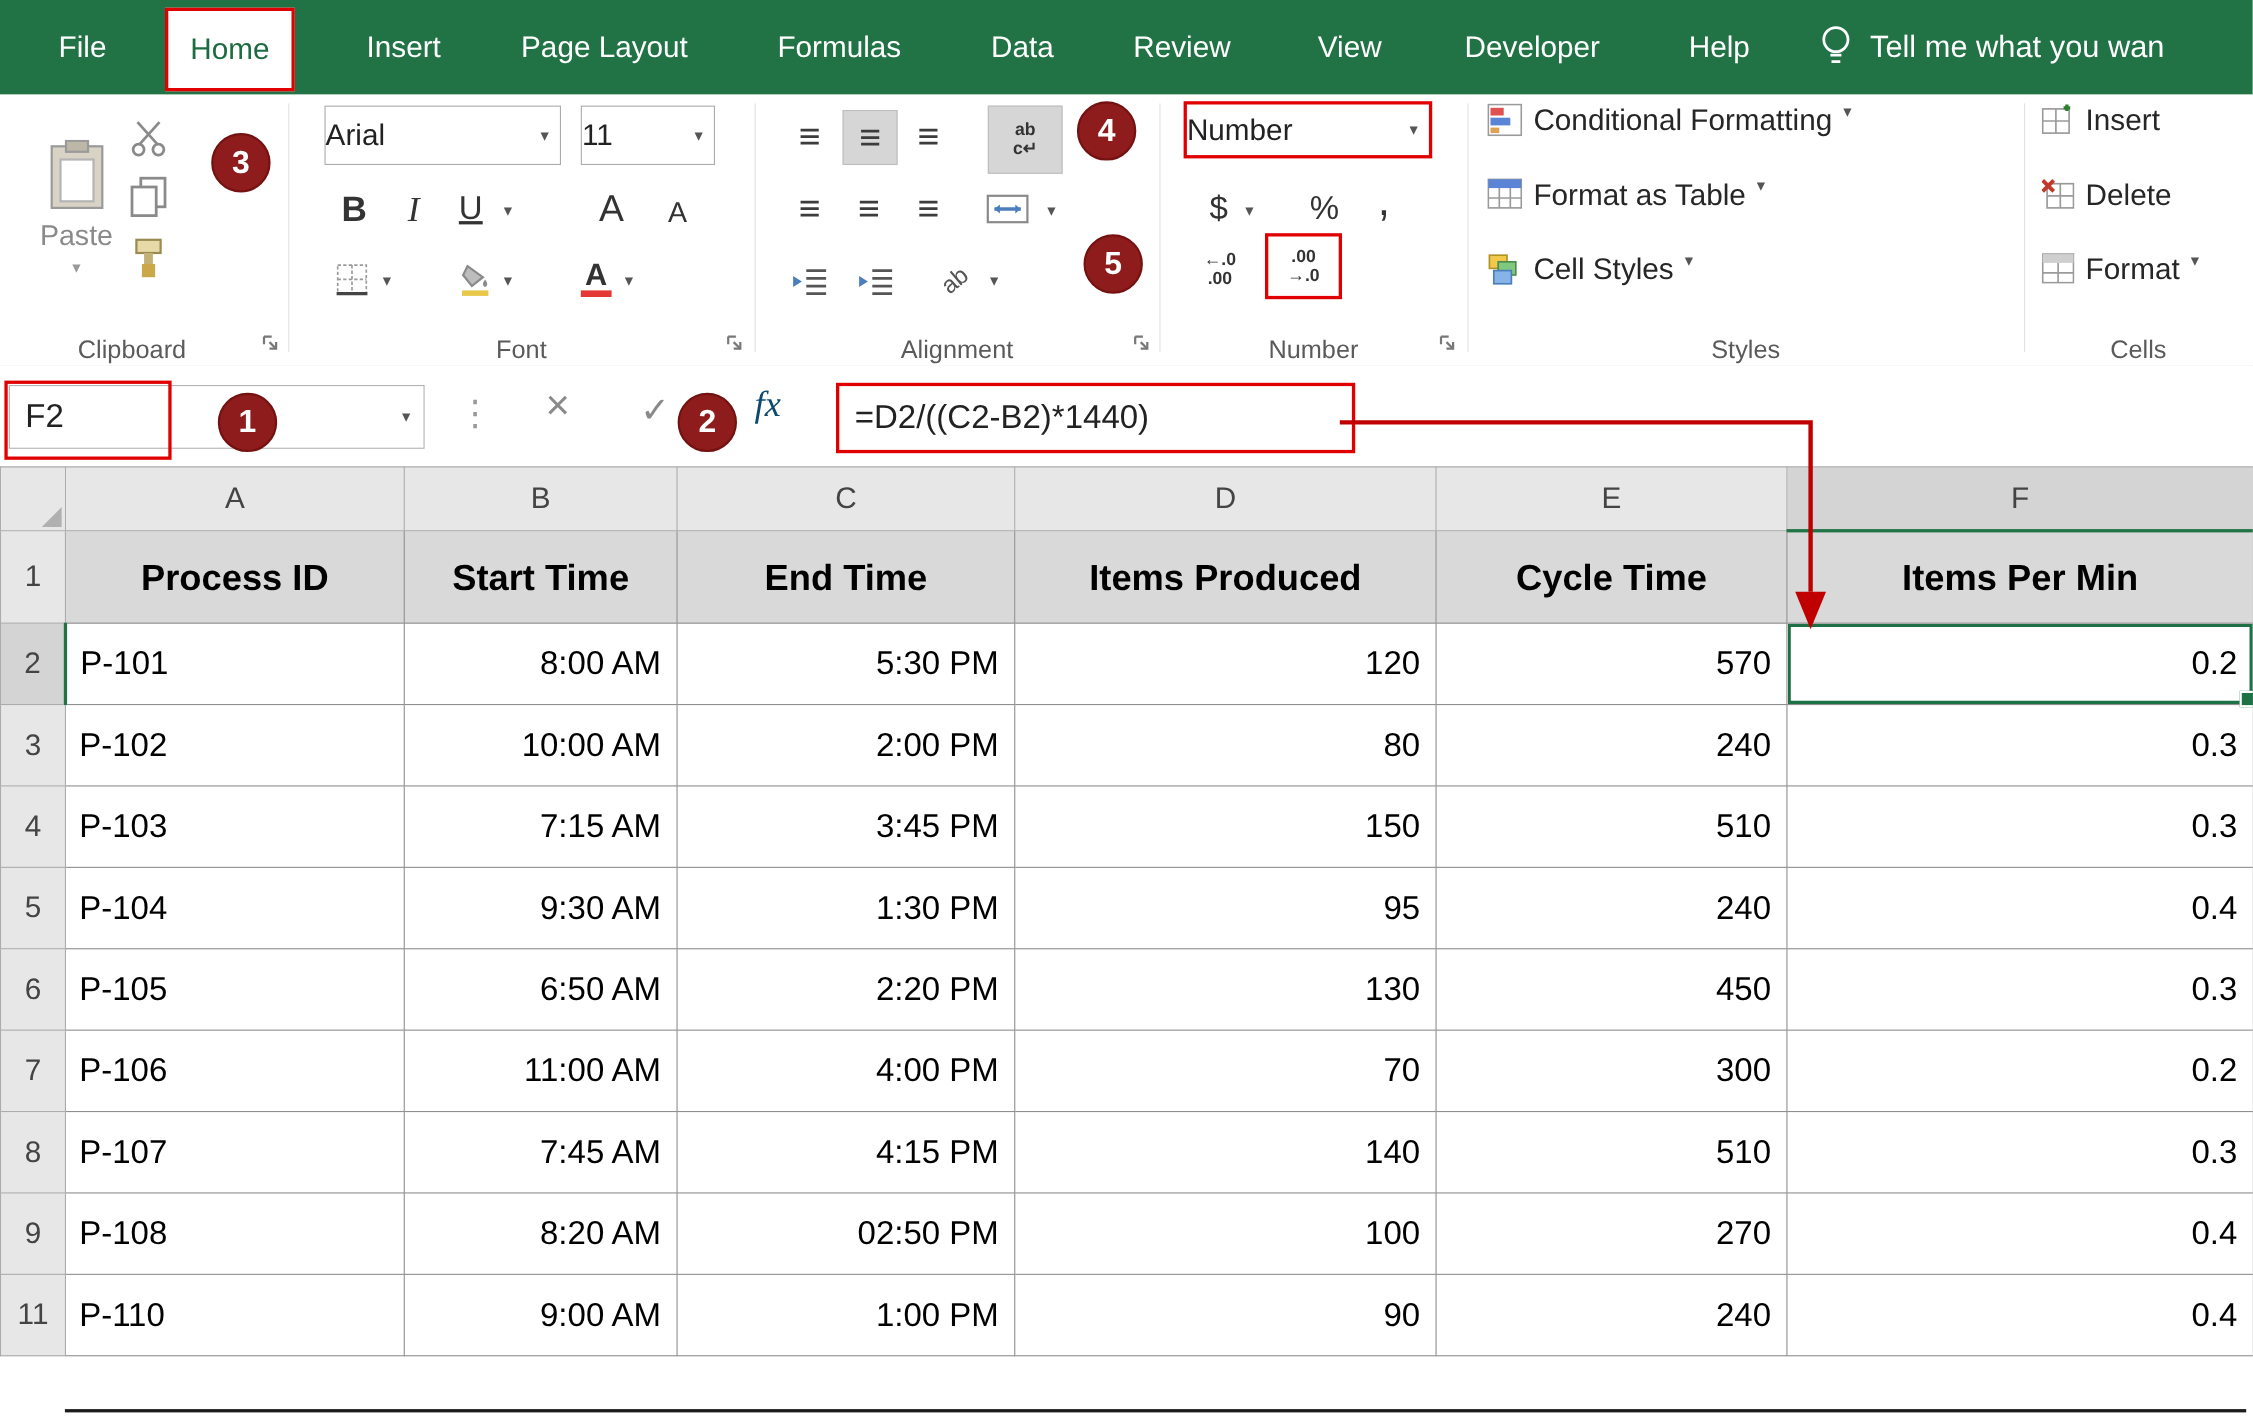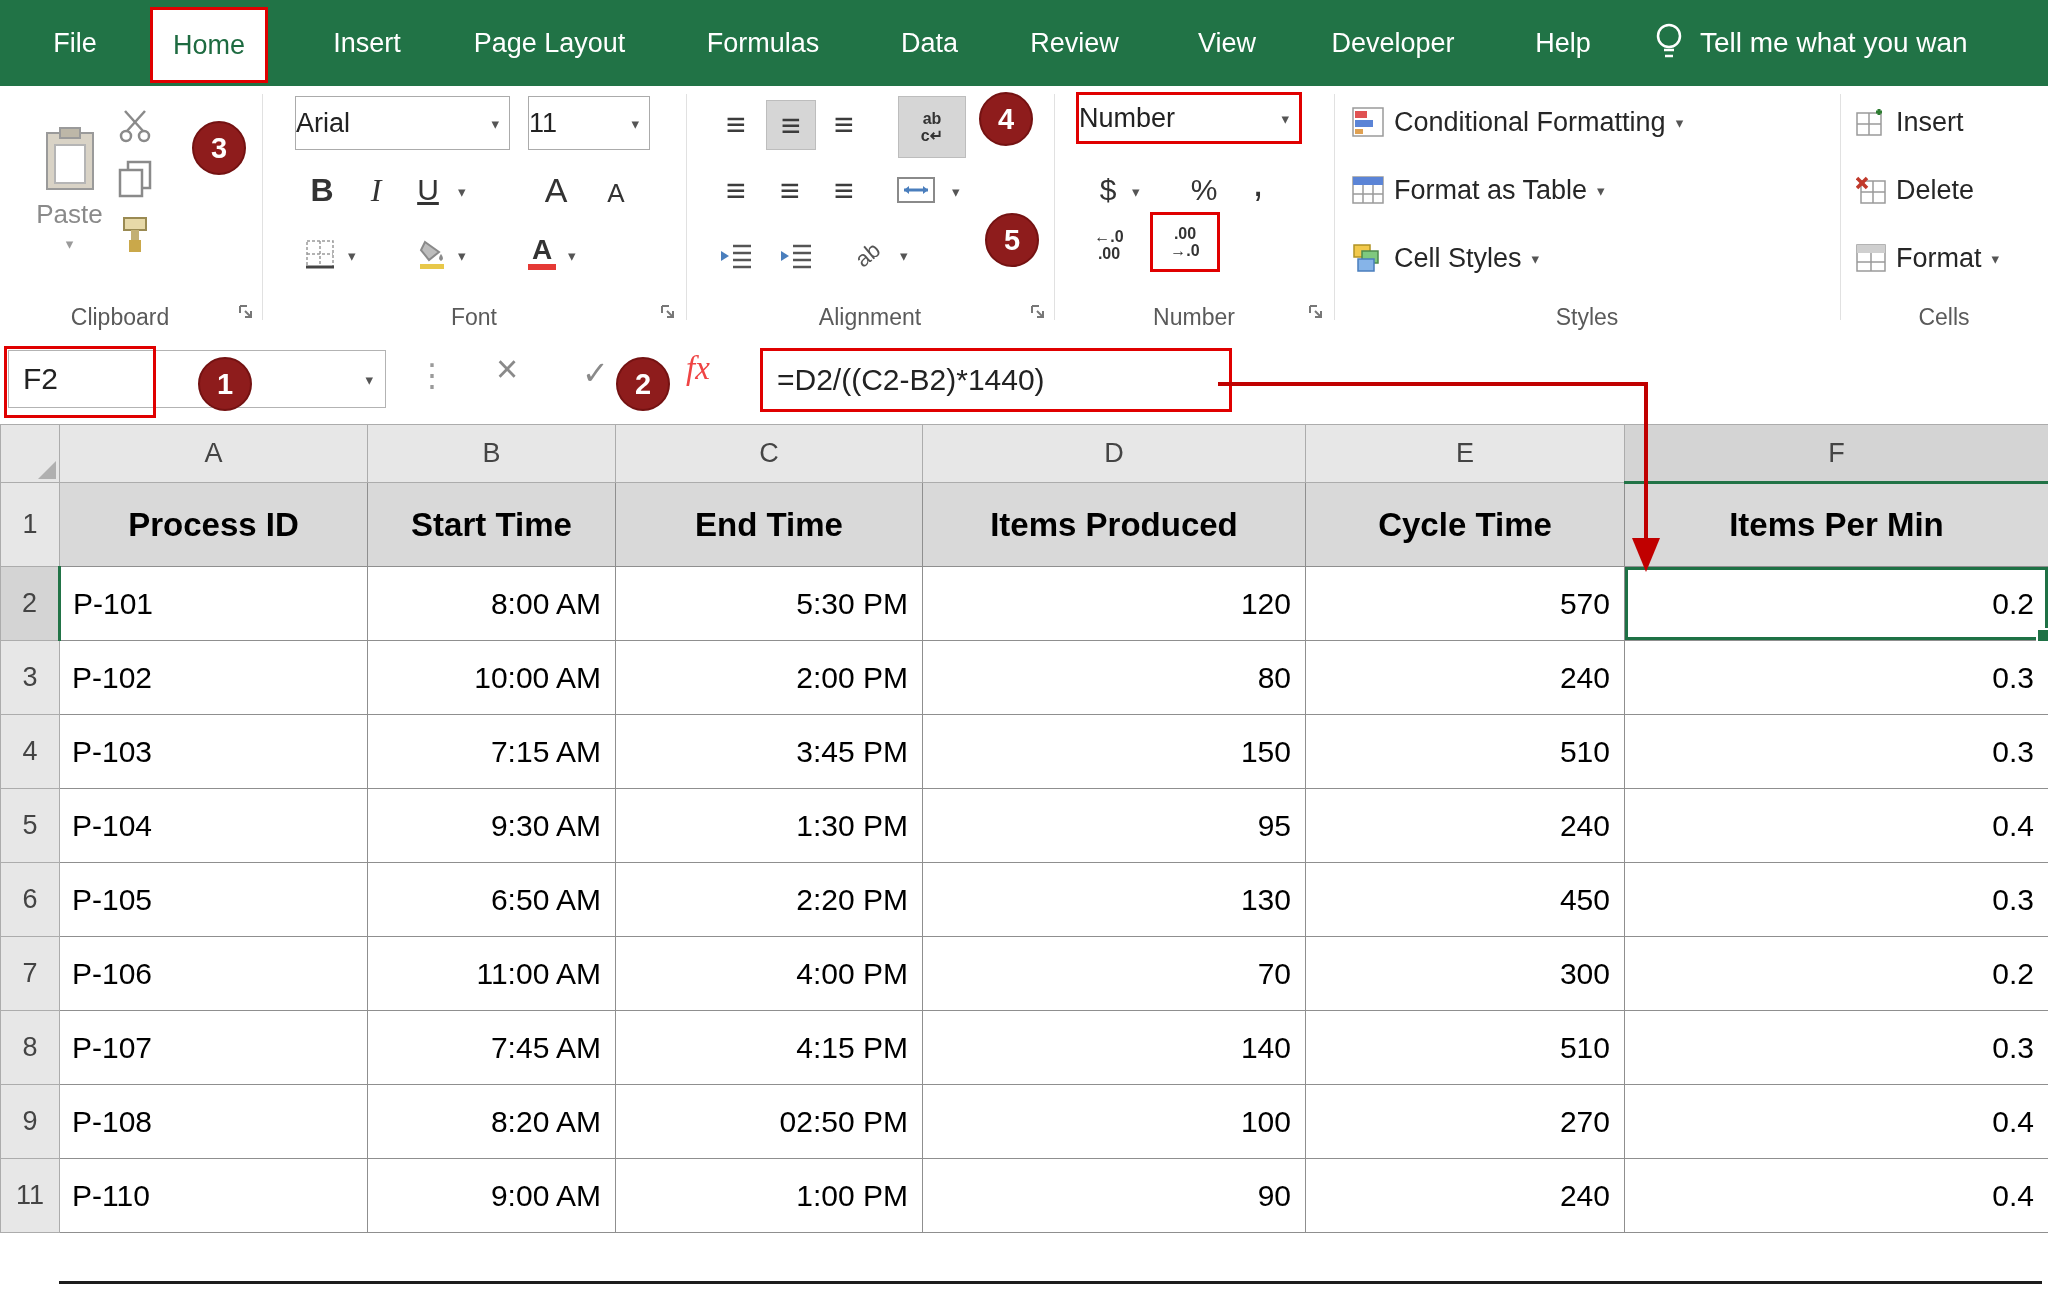--- a/index.html
+++ b/index.html
@@ -18,21 +18,21 @@
   
   .ribbon{position:absolute;left:0;top:86px;width:2048px;height:246px;background:#fff;border-bottom:1px solid #d2d2d2}
   .gsep{position:absolute;top:8px;width:1px;height:226px;background:#e1e1e1}
   .glabel{position:absolute;top:218px;font-size:23px;color:#5a5a5a;text-align:center}
   .chev{font-size:15px;color:#555;line-height:15px}
   .btn{position:absolute;display:flex;align-items:center;justify-content:center;color:#333}
   .combo{position:absolute;background:#fff;border:1px solid #ababab;display:flex;align-items:center;
        font-size:27px;color:#222;box-sizing:border-box}
   .combo .chev{margin-left:auto;padding:0 10px}
   .mini{font-size:16px;line-height:17px;color:#333;text-align:center;font-weight:bold}
-  .stylesitem{position:absolute;display:flex;align-items:center;gap:10px;height:56px;font-size:27px;color:#262626}
+  .stylesitem{position:absolute;display:flex;align-items:flex-start;gap:10px;height:56px;font-size:27px;color:#262626}
   .stack{font-size:34px;color:#3c3c3c;line-height:34px}
   .sel-ic{background:#d6d6d6;border:1px solid #bdbdbd}
 
   
   .fbar{position:absolute;left:0;top:332px;width:2048px;height:92px;background:#fff;border-bottom:1px solid #c9c9c9}
   .namebox{position:absolute;left:8px;top:18px;width:378px;height:58px;border:1px solid #b3b3b3;
        display:flex;align-items:center;font-size:30px;padding-left:14px;box-sizing:border-box;color:#222}
   .namebox .chev{margin-left:auto;padding:0 12px}
   .formulatext{position:absolute;left:760px;top:16px;width:452px;height:58px;border:3px solid #e00000;
        display:flex;align-items:center;padding-left:14px;font-size:30px;color:#222;box-sizing:content-box;background:#fff}
@@ -312,21 +312,21 @@
   </div>
 
   <div class="fbar">
     <div class="namebox">
       <span>F2</span>
       <span class="chev">▾</span>
     </div>
     <span class="abs" style="left:416px;top:24px;font-size:32px;color:#9a9a9a">⋮</span>
     <span class="abs" style="left:496px;top:16px;font-size:38px;color:#8a8a8a">×</span>
     <span class="abs" style="left:582px;top:22px;font-size:32px;color:#8a8a8a">✓</span>
-    <span class="abs" style="left:686px;top:18px;font-size:33px;font-style:italic;color:#ef4444;font-family:'Liberation Serif',serif">fx</span>
+    <span class="abs" style="left:686px;top:18px;font-size:33px;font-style:italic;color:#0c4a6e;font-family:'Liberation Serif',serif">fx</span>
     <div class="formulatext">=D2/((C2-B2)*1440)</div>
   </div>
 
   <div class="gridwrap">
     <table>
       <colgroup>
         <col style="width:59px">
           <col style="width:308px">
           <col style="width:248px">
           <col style="width:307px">

